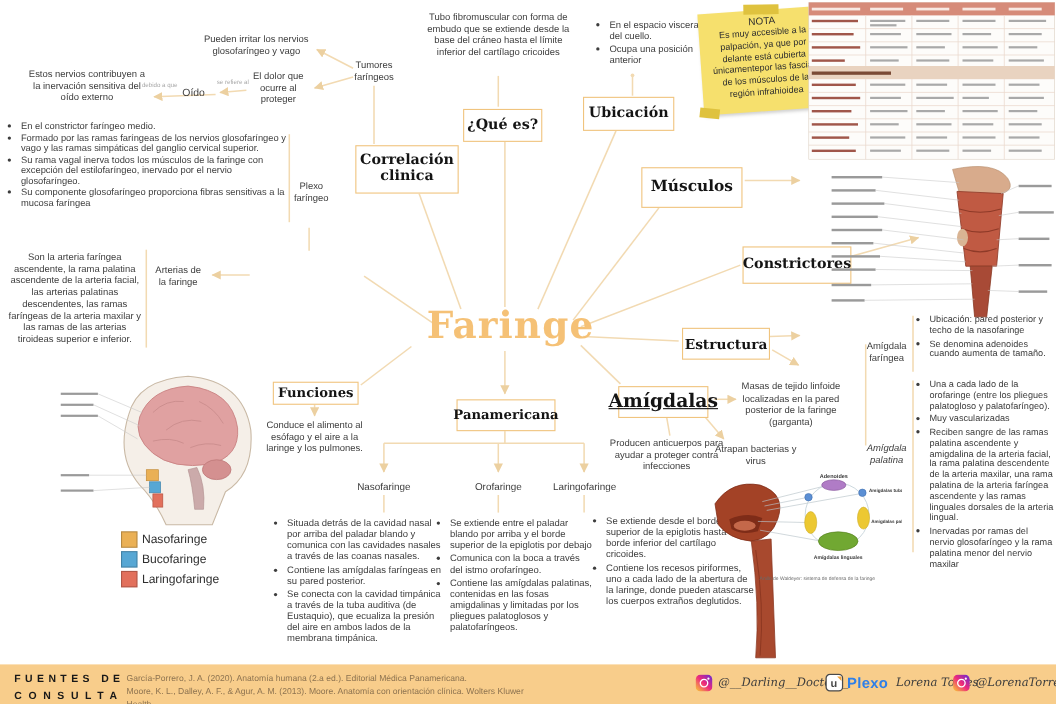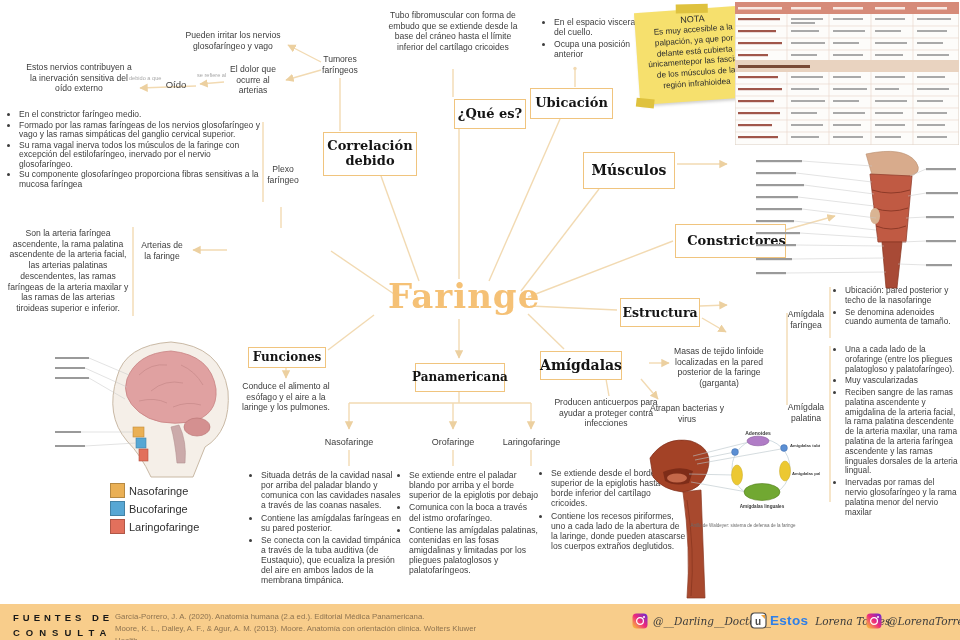--- a/index.html
+++ b/index.html
@@ -99,54 +99,54 @@
       <path d="M830,346 L830,502"></path>
       <path d="M575,87 L575,70"></path>
     </g>
     <circle cx="575" cy="68.5" r="1.7" fill="#f2dab2"></circle>
   </svg>
 
   <div class="txt center" style="left:25px;top:62px;width:108px;">Estos nervios contribuyen a la inervación sensitiva del oído externo</div>
   <div class="tiny-label" style="left:129px;top:75px;">debido a que</div>
   <div class="txt center" style="left:155px;top:79px;width:42px;font-size:9.5px;">Oído</div>
   <div class="tiny-label" style="left:197px;top:72px;">se refiere al</div>
-  <div class="txt center" style="left:222px;top:64px;width:62px;">El dolor que ocurre al arterias</div>
+  <div class="txt center" style="left:222px;top:64px;width:62px;">El dolor que ocurre al proteger</div>
   <div class="txt center" style="left:180px;top:30px;width:106px;">Pueden irritar los nervios glosofaríngeo y vago</div>
   <div class="txt center" style="left:314px;top:54px;width:52px;">Tumores faríngeos</div>
-  <div class="nbox" style="left:323px;top:132px;width:92px;height:42px;font-size:13px;">Correlación debido</div>
+  <div class="nbox" style="left:323px;top:132px;width:92px;height:42px;font-size:13px;">Correlación clinica</div>
   <div class="txt center" style="left:257px;top:164px;width:52px;">Plexo faríngeo</div>
   <div class="blist plexo-list" style="left:8px;top:110px;width:252px;">
     <ul>
       <li>En el constrictor faríngeo medio.</li>
       <li>Formado por las ramas faríngeas de los nervios glosofaríngeo y vago y las ramas simpáticas del ganglio cervical superior.</li>
       <li>Su rama vagal inerva todos los músculos de la faringe con excepción del estilofaríngeo, inervado por el nervio glosofaríngeo.</li>
       <li>Su componente glosofaríngeo proporciona fibras sensitivas a la mucosa faríngea</li>
     </ul>
   </div>
 
   <div class="txt center" style="left:385px;top:10px;width:136px;">Tubo fibromuscular con forma de embudo que se extiende desde la base del cráneo hasta el límite inferior del cartílago cricoides</div>
-  <div class="nbox" style="left:421px;top:99px;width:70px;height:28px;font-size:13px;margin-left:33px;">¿Qué es?</div>
+  <div class="nbox" style="left:421px;top:99px;width:70px;height:28px;font-size:13px;">¿Qué es?</div>
 
   <div class="blist sub-list" style="left:543px;top:17px;width:98px;">
     <ul>
       <li>En el espacio visceral del cuello.</li>
       <li>Ocupa una posición anterior</li>
     </ul>
   </div>
   <div class="nbox" style="left:530px;top:88px;width:81px;height:29px;font-size:13px;">Ubicación</div>
 
   <div class="note">
     <div class="note-tab"></div>
     <div class="note-tab2"></div>
     <div class="note-title">NOTA</div>
     <div class="note-body">Es muy accesible a la palpación, ya que por delante está cubierta únicamentepor las fascias de los músculos de la región infrahioidea</div>
   </div>
 
   <div class="nbox" style="left:583px;top:152px;width:90px;height:35px;font-size:14px;">Músculos</div>
-  <div class="nbox" style="left:675px;top:224px;width:97px;height:32px;font-size:13px;padding-left:12px;">Constrictores</div>
+  <div class="nbox" style="left:675px;top:224px;width:97px;height:32px;font-size:13px;">Constrictores</div>
 
   <div class="txt center" style="left:137px;top:240px;width:50px;">Arterias de la faringe</div>
   <div class="txt center" style="left:6px;top:228px;width:124px;">Son la arteria faríngea ascendente, la rama palatina ascendente de la arteria facial, las arterias palatinas descendentes, las ramas faríngeas de la arteria maxilar y las ramas de las arterias tiroideas superior e inferior.</div>
 
   <div class="big-title" style="left:388px;top:276px;width:142px;">Faringe</div>
 
   <div class="nbox" style="left:248px;top:347px;width:76px;height:19px;font-size:12px;">Funciones</div>
   <div class="txt center" style="left:236px;top:381px;width:100px;">Conduce el alimento al esófago y el aire a la laringe y los pulmones.</div>
 
   <div class="nbox" style="left:415px;top:363px;width:88px;height:27px;font-size:12px;">Panamericana</div>
@@ -168,26 +168,26 @@
     </ul>
   </div>
   <div class="blist sub-list" style="left:540px;top:468px;width:146px;">
     <ul>
       <li>Se extiende desde el borde superior de la epiglotis hasta el borde inferior del cartílago cricoides.</li>
       <li>Contiene los recesos piriformes, uno a cada lado de la abertura de la laringe, donde pueden atascarse los cuerpos extraños deglutidos.</li>
     </ul>
   </div>
 
   <div class="nbox" style="left:620px;top:298px;width:78px;height:27px;font-size:12.5px;">Estructura</div>
-  <div class="nbox" style="left:540px;top:351px;width:80px;height:27px;font-size:14px;">Amígdalas</div>
+  <div class="nbox" style="left:562px;top:351px;width:80px;height:27px;font-size:17px;text-decoration:underline;">Amígdalas</div>
   <div class="txt center" style="left:668px;top:346px;width:102px;">Masas de tejido linfoide localizadas en la pared posterior de la faringe (garganta)</div>
   <div class="txt center" style="left:643px;top:403px;width:88px;">Atrapan bacterias y virus</div>
   <div class="txt center" style="left:551px;top:397px;width:110px;">Producen anticuerpos para ayudar a proteger contra infecciones</div>
   <div class="txt center" style="left:783px;top:309px;width:46px;">Amígdala faríngea</div>
-  <div class="txt center" style="left:783px;top:402px;width:46px;">Amígdala palatina</div>
+  <div class="txt center" style="left:783px;top:402px;width:46px;font-style:italic;">Amígdala palatina</div>
   <div class="blist side-list" style="left:834px;top:286px;width:124px;">
     <ul>
       <li>Ubicación: pared posterior y techo de la nasofaringe</li>
       <li>Se denomina adenoides cuando aumenta de tamaño.</li>
     </ul>
   </div>
   <div class="blist side-list" style="left:834px;top:345px;width:124px;">
     <ul>
       <li>Una a cada lado de la orofaringe (entre los pliegues palatogloso y palatofaríngeo).</li>
       <li>Muy vascularizadas</li>
@@ -421,21 +421,21 @@
       </svg>
       <span class="script">@__Darling__Doctor__</span>
     </div>
 
     <div class="social-item" style="left:750px;top:8px;">
       <svg width="17" height="17" viewBox="0 0 17 17" style="margin-right:3px;">
         <rect x="1" y="1" width="15" height="15" rx="3.5" fill="#fff" stroke="#4a4a4a" stroke-width="1.2"></rect>
         <path d="M11,3 L15,3 L15,7 Z" fill="#f0a13a"></path>
         <text x="8" y="12.5" text-anchor="middle" font-size="10" font-weight="bold" fill="#4a4a4a" font-family="Liberation Sans,sans-serif">u</text>
       </svg>
-      <span class="brand">Estos</span>
+      <span class="brand">Plexo</span>
       <span class="script" style="margin-left:7px;">Lorena Torres</span>
     </div>
 
     <div class="social-item" style="left:866px;top:9px;">
       <svg width="16" height="16" viewBox="0 0 16 16" style="margin-right:5px;">
         <defs>
             <linearGradient id="ig2" x1="0" y1="1" x2="1" y2="0">
           <stop offset="0" stop-color="#f9ce34"></stop>
               <stop offset=".5" stop-color="#ee2a7b"></stop>
               <stop offset="1" stop-color="#6228d7"></stop>

